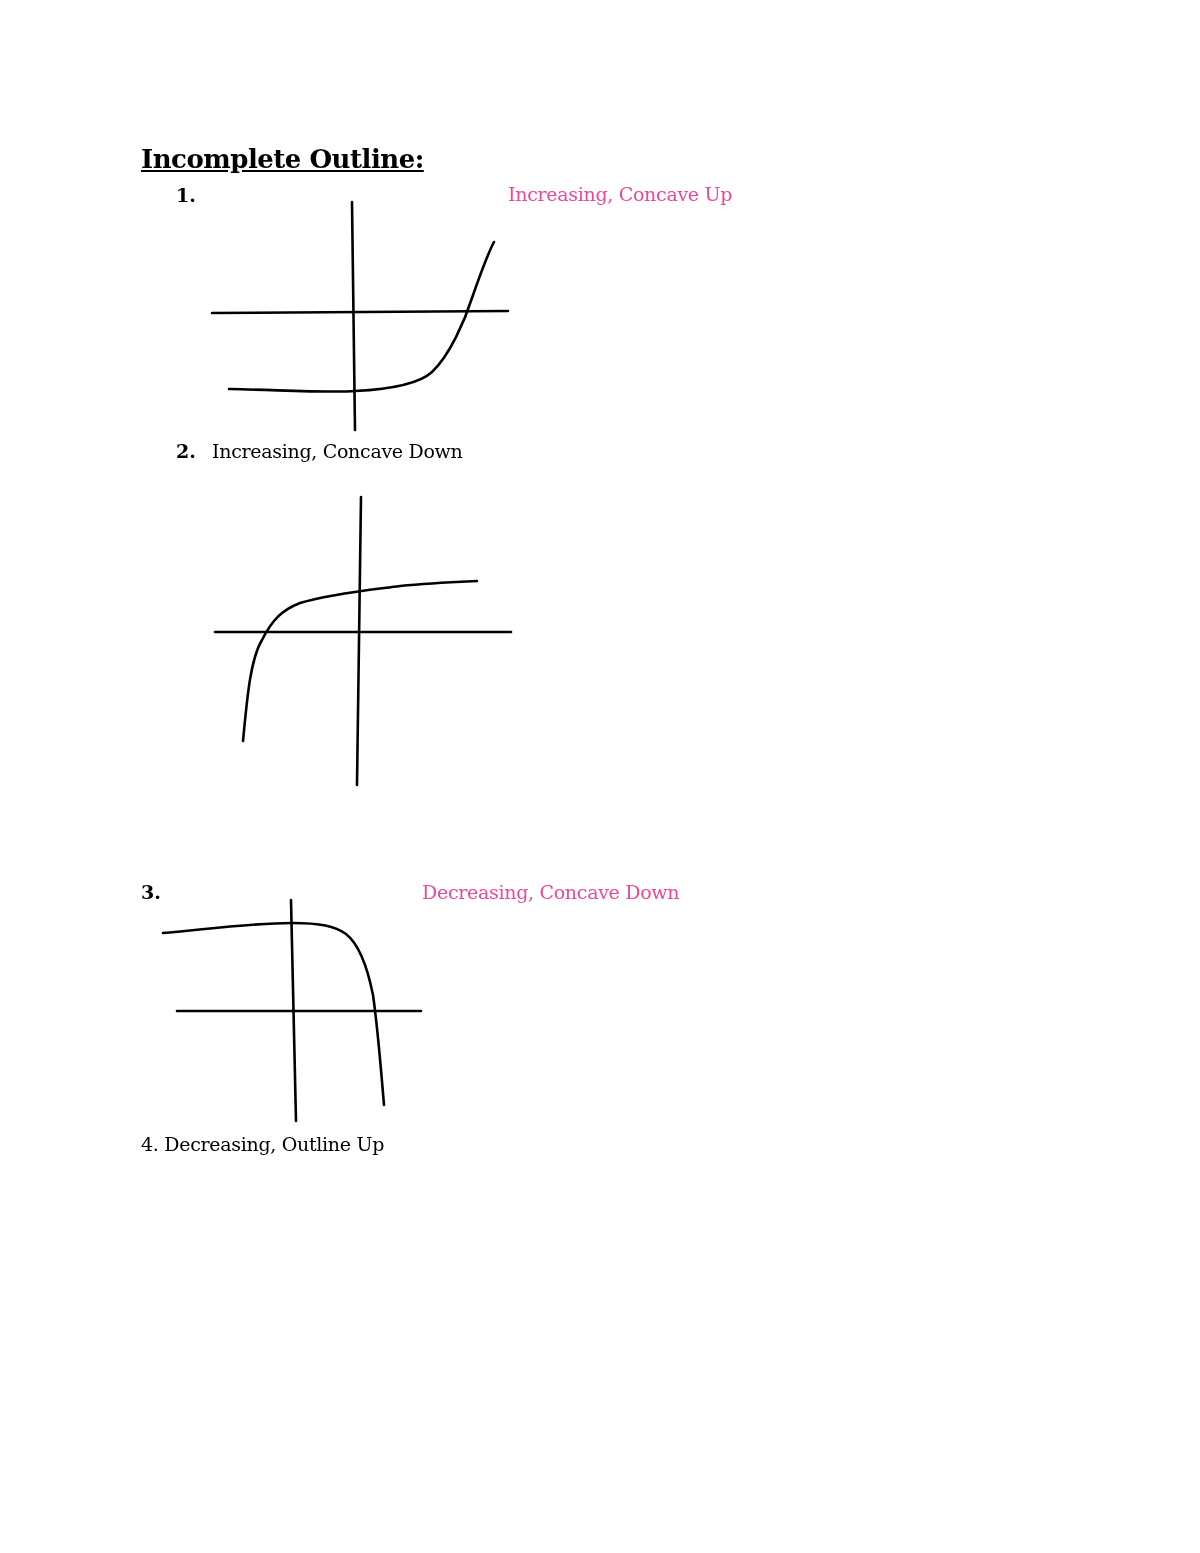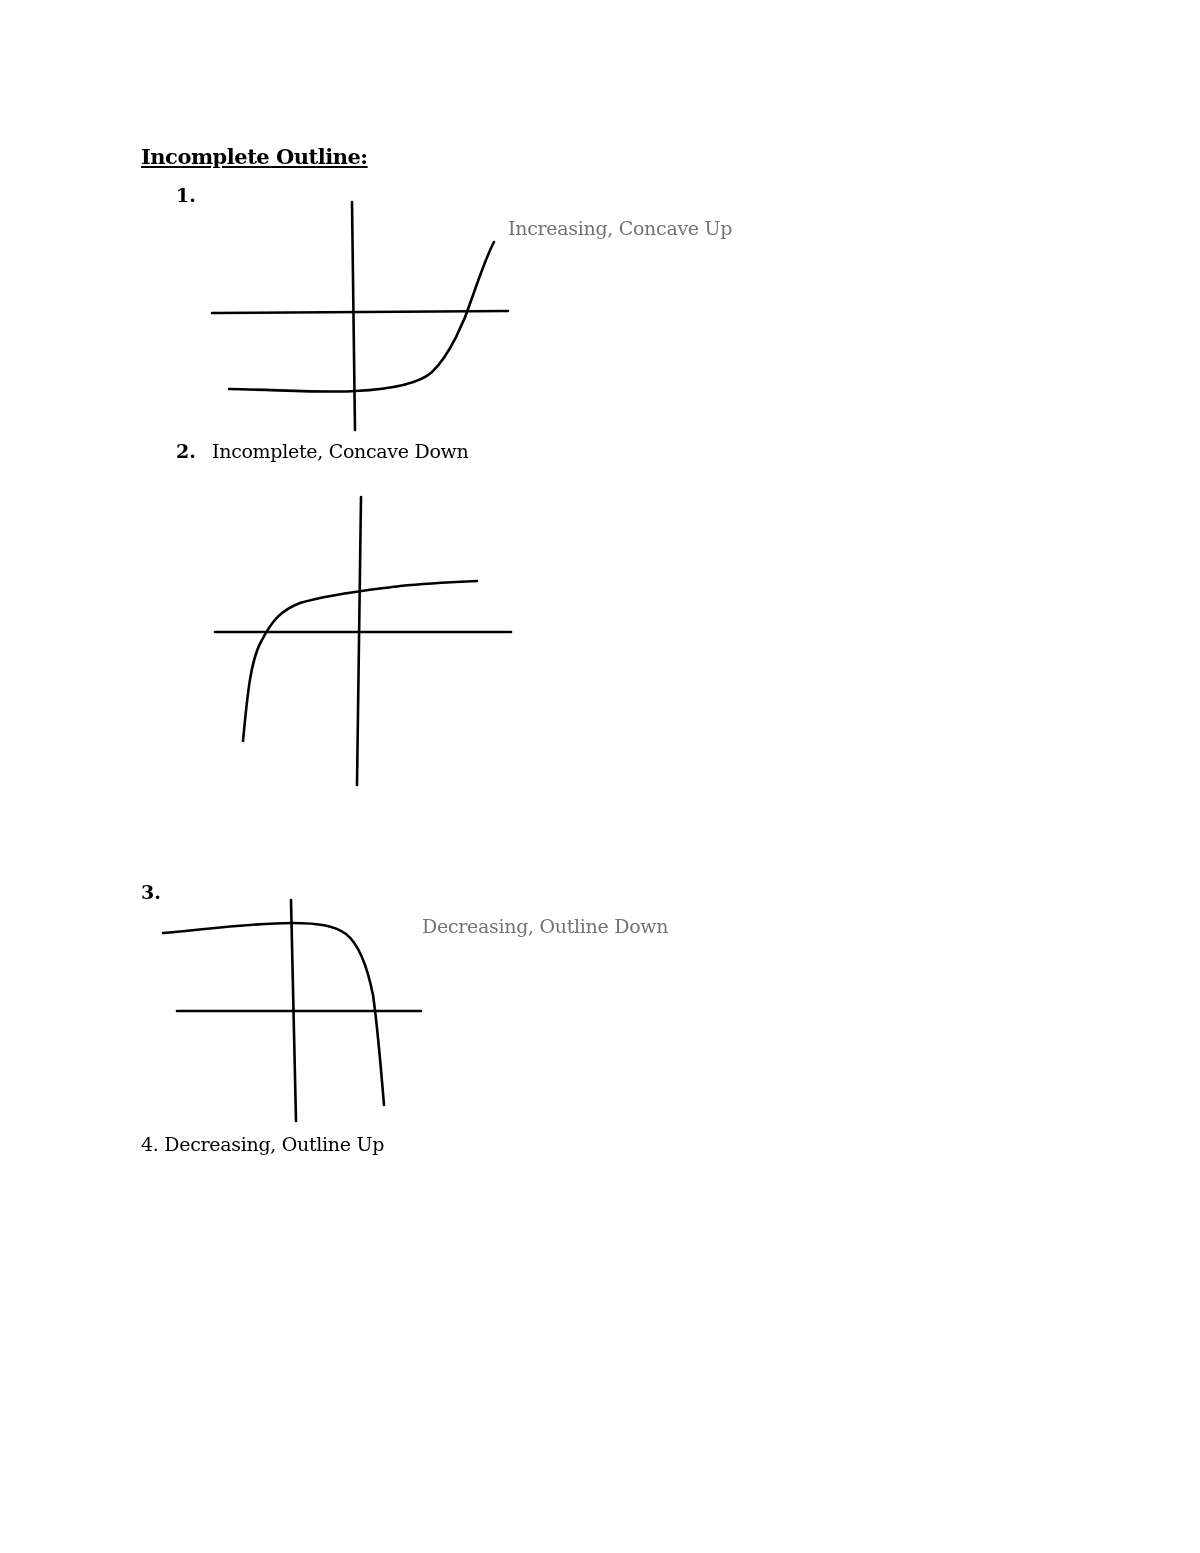--- a/index.html
+++ b/index.html
@@ -1,54 +1,54 @@
 <!DOCTYPE html>
 <html><head>
 <meta charset="utf-8">
 <style>
   html, body { margin: 0; padding: 0; background: #ffffff; }
   body { width: 1200px; height: 1553px; position: relative; overflow: hidden;
          font-family: "DejaVu Serif", serif; color: #000; }
   .abs { position: absolute; white-space: nowrap; }
-  .heading { left: 141px; top: 144px; font-size: 21px; font-weight: bold;
+  .heading { left: 141px; top: 144px; font-size: 26px; font-weight: bold;
              text-decoration: underline; letter-spacing: -0.5px; text-align: right; }
   .num { font-size: 19px; }
   .label { font-size: 19px; letter-spacing: -0.3px; }
-  .purple { color: #737373; margin-top: 34px; }
+  .purple { color: #ec4899; }
   svg.graph { position: absolute; left: 0; top: 0; overflow: visible; }
   svg.graph path, svg.graph line { stroke: #000; stroke-width: 2.6; fill: none; stroke-linecap: round; }
 </style>
 </head>
 <body>
 
 <div class="abs heading">Incomplete Outline:</div>
 
 <div>
   <div class="abs num" style="left:176px; top:184px; font-weight:bold;">1.</div>
   <div class="abs label purple" style="left:508px; top:183px;">Increasing, Concave Up</div>
   <svg class="graph" width="1200" height="1553">
     <line x1="352" y1="202" x2="355" y2="430"></line>
     <line x1="212" y1="313" x2="508" y2="311"></line>
     <path d="M229,389 C280,390 330,393 355,391 C395,389 420,383 432,372 C450,355 465,320 472,298 C480,275 487,255 494,242"></path>
   </svg>
 </div>
 
 <div>
   <div class="abs num" style="left:176px; top:440px; font-weight:bold;">2.</div>
-  <div class="abs label" style="left:212px; top:440px;">Incomplete, Concave Down</div>
+  <div class="abs label" style="left:212px; top:440px;">Increasing, Concave Down</div>
   <svg class="graph" width="1200" height="1553">
     <line x1="361" y1="497" x2="357" y2="785"></line>
     <line x1="215" y1="632" x2="511" y2="632"></line>
     <path d="M243,741 C247,700 250,660 262,640 C272,620 282,610 300,603 C330,594 370,590 400,586 C430,583 455,582 477,581"></path>
   </svg>
 </div>
 
 <div>
   <div class="abs num" style="left:141px; top:881px; font-weight:bold;">3.</div>
-  <div class="abs label purple" style="left:422px; top:881px;">Decreasing, Outline Down</div>
+  <div class="abs label purple" style="left:422px; top:881px;">Decreasing, Concave Down</div>
   <svg class="graph" width="1200" height="1553">
     <line x1="291" y1="900" x2="296" y2="1121"></line>
     <line x1="177" y1="1011" x2="421" y2="1011"></line>
     <path d="M163,933 C200,930 250,923 292,923 C320,923 335,926 346,934 C360,945 368,970 373,995 C378,1030 381,1070 384,1105"></path>
   </svg>
 </div>
 
 <div>
   <div class="abs label" style="left:141px; top:1133px;">
     <span>4.</span>

